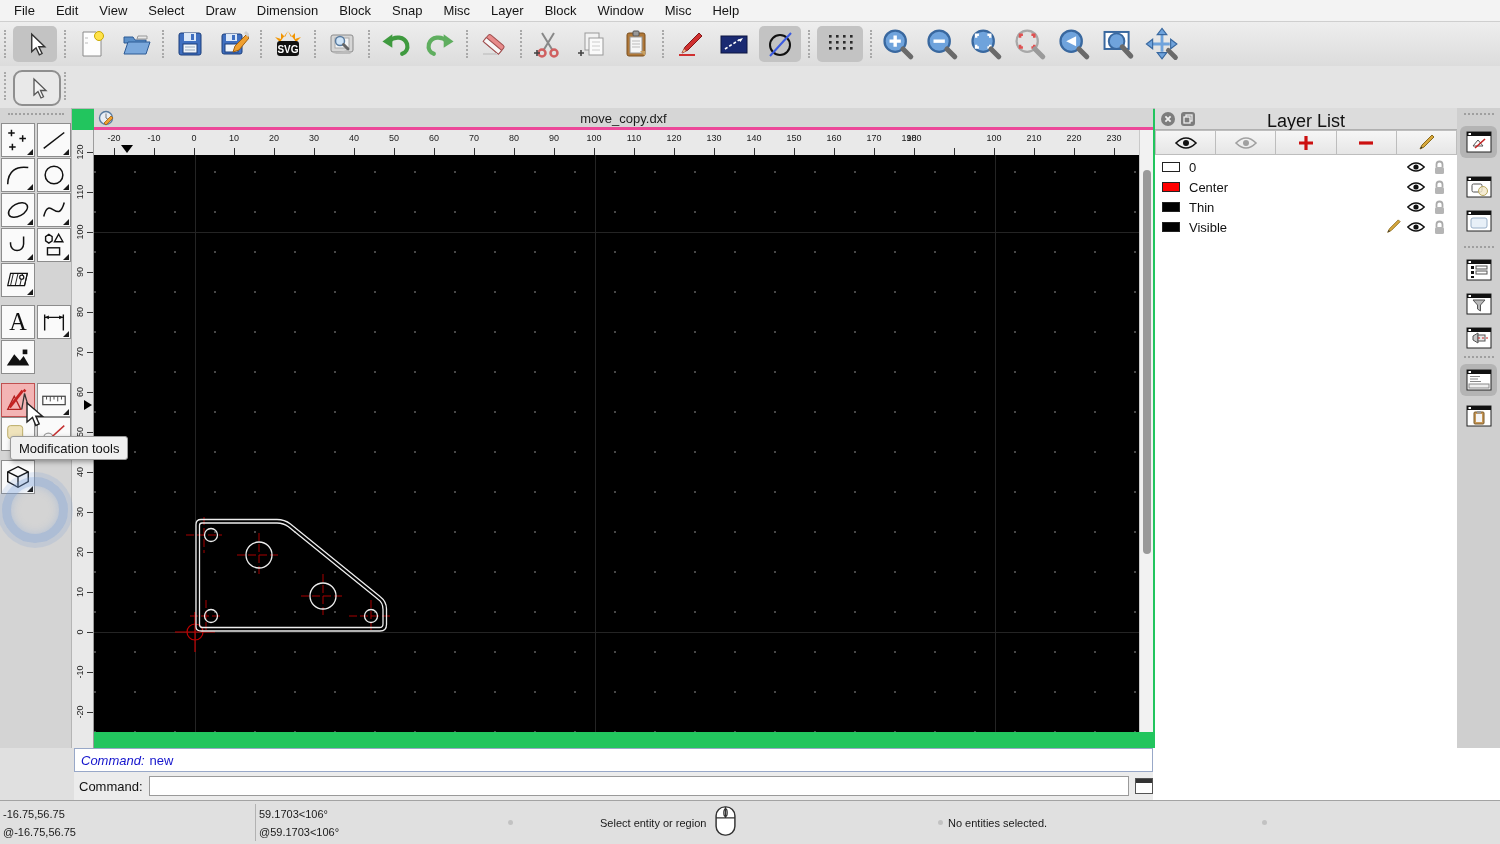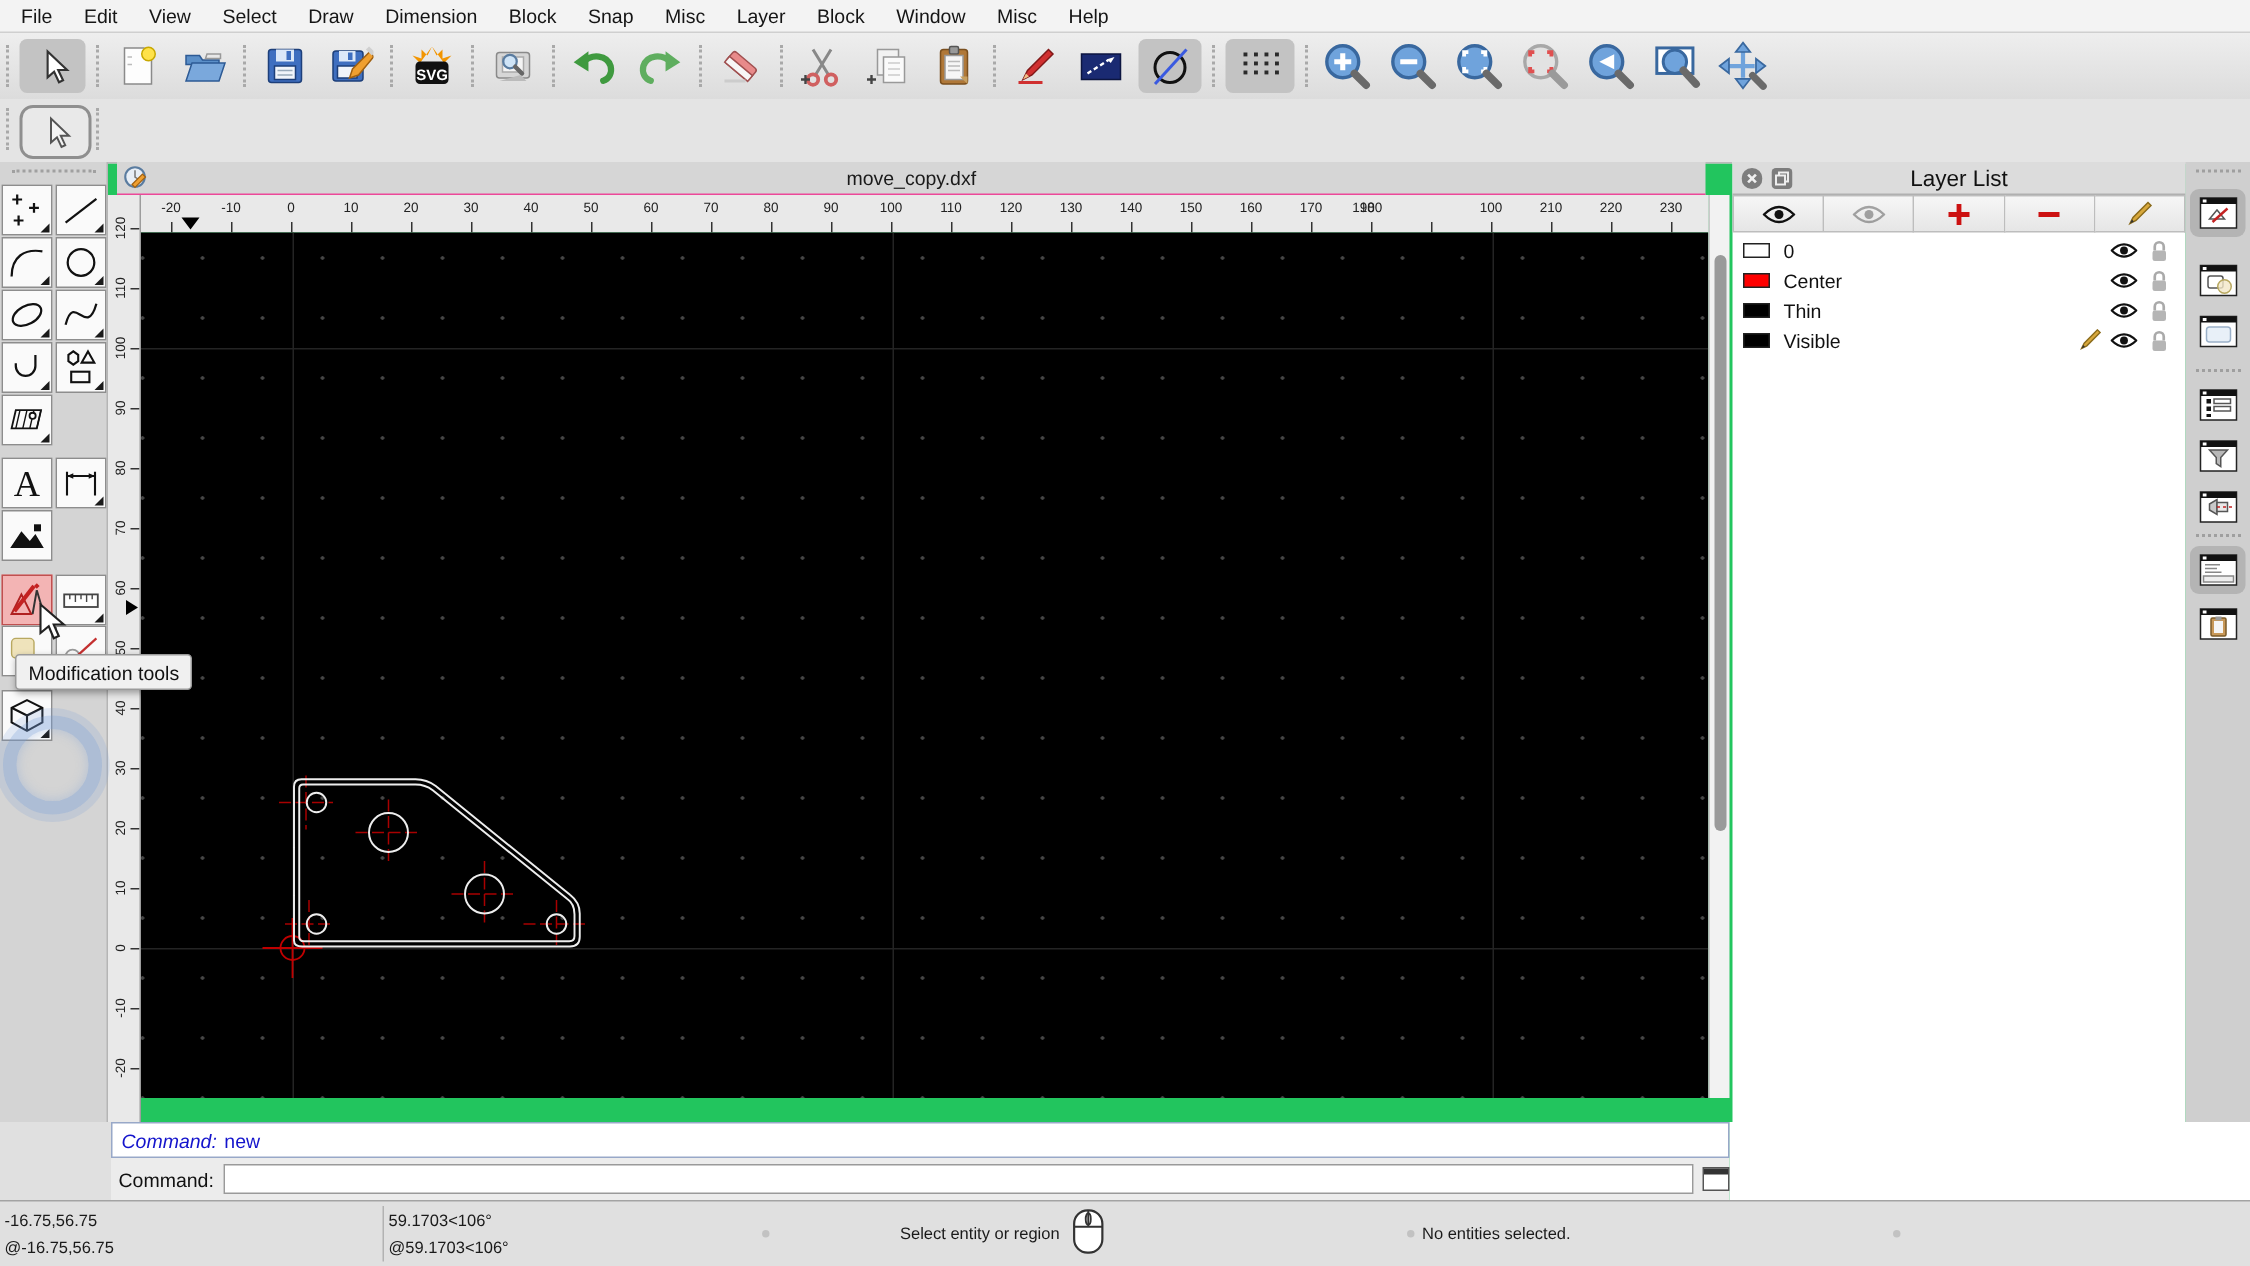--- a/index.html
+++ b/index.html
@@ -41,42 +41,42 @@
           text-align:center;transform:rotate(-90deg);}
   .vtick{position:absolute;right:0;width:6px;border-top:1px solid #333;}
   #vmarker{position:absolute;right:1px;top:270px;width:0;height:0;
            border-top:5px solid transparent;border-bottom:5px solid transparent;border-left:8px solid #000;}
   #hruler{position:absolute;left:94px;top:130px;width:1045px;height:25px;background:#e9e9e9;overflow:hidden;}
   .hlabel{position:absolute;top:3px;width:30px;font-size:9px;color:#222;text-align:center;}
   .htick{position:absolute;bottom:0;height:7px;border-left:1px solid #333;}
   #hmarker{position:absolute;left:27px;top:15px;width:0;height:0;
            border-left:6px solid transparent;border-right:6px solid transparent;border-top:8px solid #000;}
   
-  #mdi-titlebar{position:absolute;left:78px;top:108px;width:1059px;height:22px;background:#d6d6d6;
-                border-bottom:1px solid #ec4899;box-sizing:border-box;}
+  #mdi-titlebar{position:absolute;left:94px;top:108px;width:1059px;height:22px;background:#d6d6d6;
+                border-bottom:3px solid #ec4899;box-sizing:border-box;}
   #mdi-title{position:absolute;left:0;right:0;top:3px;text-align:center;font-size:13px;color:#1a1a1a;}
   #mdi-icon{position:absolute;left:4px;top:2px;}
   #canvas{position:absolute;left:94px;top:155px;width:1045px;height:577px;background:#000;
           background-image:radial-gradient(circle,#474747 1px,transparent 1.4px);
           background-size:40px 40px;background-position:21px 37px;}
   #canvas svg{position:absolute;left:0;top:0;}
   
   #vscroll{position:absolute;left:1139px;top:130px;width:14px;height:602px;background:#f2f2f2;
            border-left:1px solid #c9c9c9;box-sizing:border-box;}
   #vthumb{position:absolute;left:3px;top:40px;width:8px;height:384px;background:#9a9a9a;border-radius:4px;}
   #hscroll{position:absolute;left:74px;top:732px;width:1079px;height:16px;background:#e6e6e6;
            border-top:1px solid #c9c9c9;box-sizing:border-box;}
   #hthumb{position:absolute;left:6px;top:3px;width:1004px;height:9px;background:#fafafa;
           border:1px solid #c4c4c4;border-radius:5px;}
   #grid-info{position:absolute;right:6px;top:1px;font-size:12px;color:#111;}
   
   #layer-panel{position:absolute;left:1155px;top:108px;width:302px;height:640px;background:#fff;}
   #lp-header{position:absolute;left:0;top:0;width:302px;height:22px;background:#dcdcdc;
              border-bottom:1px solid #b0b0b0;box-sizing:border-box;}
-  #lp-title{position:absolute;left:0;right:0;top:3px;text-align:center;font-size:15px;}
+  #lp-title{position:absolute;left:0;right:0;top:3px;text-align:center;font-size:18px;}
   #lp-toolbar{position:absolute;left:0;top:22px;width:302px;height:25px;display:flex;}
   .lp-tbtn{flex:1;height:25px;background:linear-gradient(#f6f6f6,#e6e6e6);border:1px solid #bdbdbd;
            border-left:none;display:flex;align-items:center;justify-content:center;box-sizing:border-box;}
   .lp-tbtn:first-child{border-left:1px solid #bdbdbd;}
   #lp-rows{position:absolute;left:0;top:49px;width:302px;}
   .lrow{height:20px;display:flex;align-items:center;padding-left:7px;}
   .lswatch{width:18px;height:10px;border:1px solid #222;box-sizing:border-box;flex:0 0 auto;}
   .lname{font-size:13px;margin-left:9px;flex:1;}
   .licon{width:20px;display:flex;justify-content:center;flex:0 0 auto;margin-right:3px;}
   

